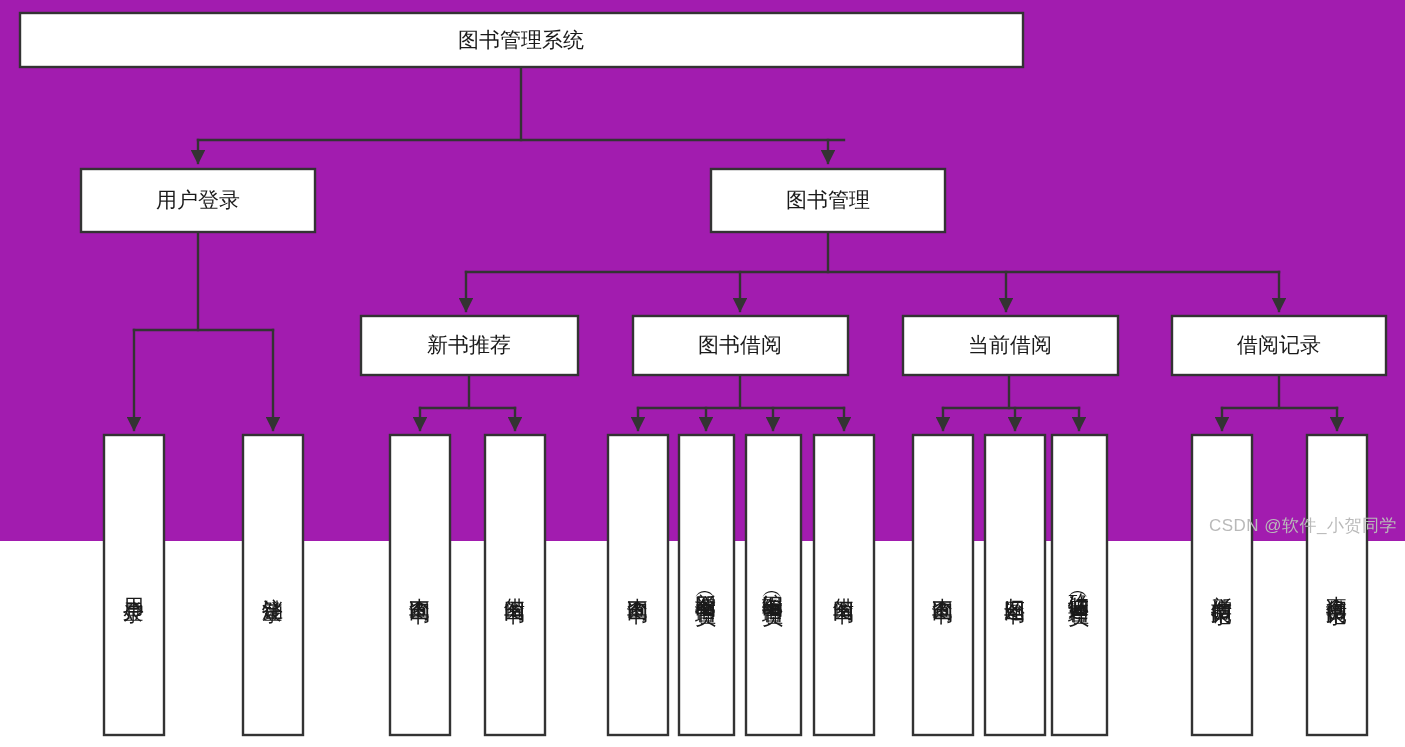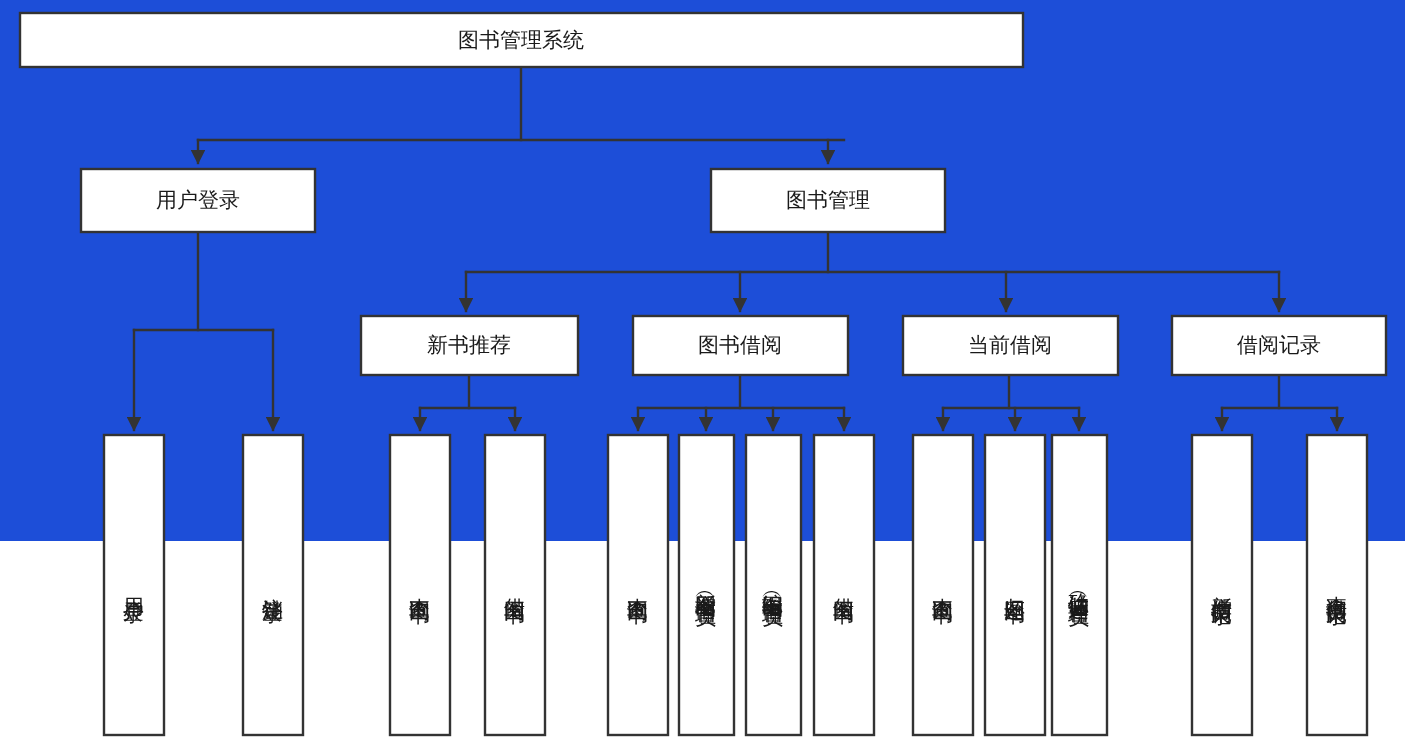--- a/index.html
+++ b/index.html
@@ -1,20 +1,20 @@
 <!DOCTYPE html>
 <html><head>
 <meta charset="utf-8">
 <style>
   html,body{margin:0;padding:0;background:#ffffff;}
   body{
     font-family:"Liberation Sans","DejaVu Sans",sans-serif;
     width:1405px;height:747px;overflow:hidden;position:relative;
   }
-  #stage{position:relative;width:1405px;height:541px;background:#1d4ed8;}
+  #stage{position:relative;width:1405px;height:541px;background:#a21caf;}
   svg#diagram{position:absolute;left:0;top:0;width:1405px;height:747px;display:block;}
   .node-rect{fill:#ffffff;stroke:#333333;stroke-width:2.4;}
   .edge{stroke:#333333;stroke-width:2.4;fill:none;stroke-linecap:square;}
   .node-label{
     font-family:"Liberation Sans","DejaVu Sans",sans-serif;
     fill:#1a1a1a;font-size:21px;dominant-baseline:middle;text-anchor:middle;
   }
   .leaf-label{
     font-family:"Liberation Sans","DejaVu Sans",sans-serif;
     fill:#1a1a1a;font-size:21px;text-anchor:middle;
@@ -174,14 +174,15 @@
       <rect class="node-rect" x="1192" y="435" width="60" height="300"></rect>
       <text class="leaf-label" x="1222" y="585">新增借阅记录</text>
     </g>
     <g>
       <rect class="node-rect" x="1307" y="435" width="60" height="300"></rect>
       <text class="leaf-label" x="1337" y="585">查询借阅记录</text>
     </g>
 
   </svg>
 
+  <div class="watermark">CSDN @软件_小贺同学</div>
 
 </div>
 
 </body></html>

